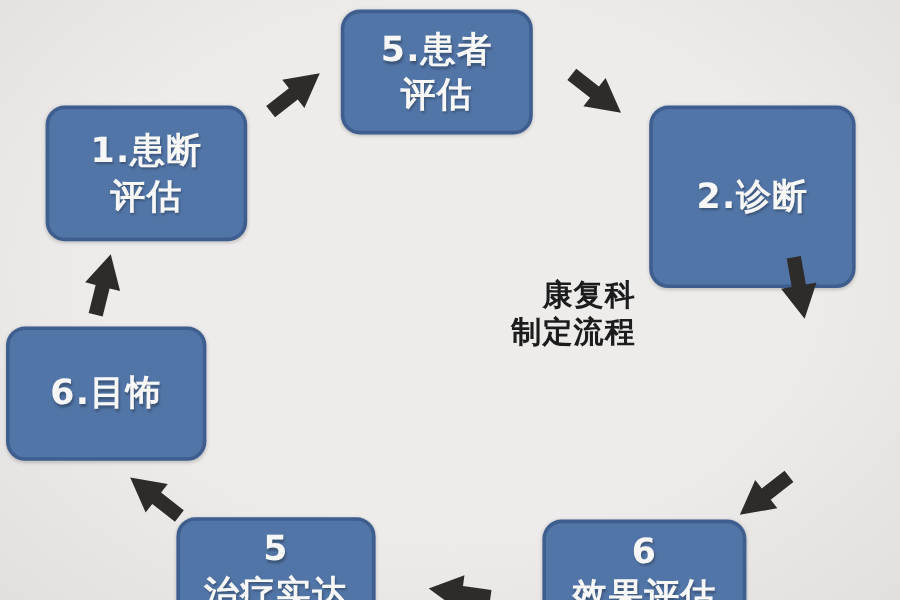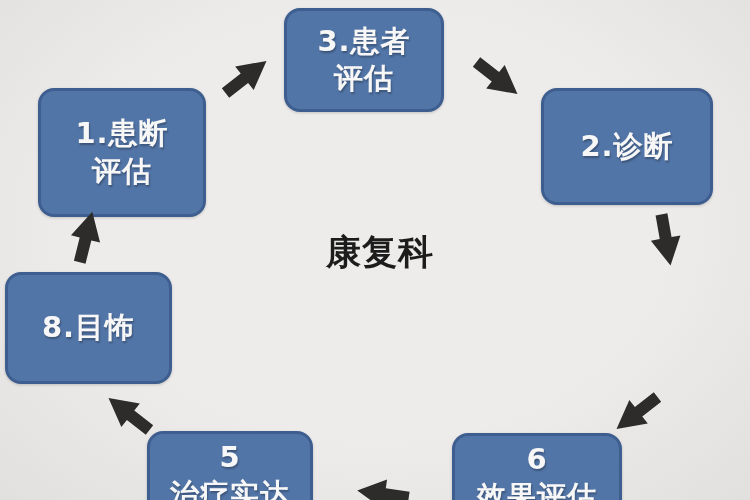--- a/index.html
+++ b/index.html
@@ -23,31 +23,31 @@
     color: #f7f7f7;
     font-weight: 800;
     font-size: 29px;
     line-height: 1.28;
     text-align: center;
     text-shadow: 1px 2px 2px rgba(0,0,0,0.28);
     letter-spacing: 1px;
   }
   .node span { display: block; white-space: nowrap; }
   #node-top          { left: 284px; top: 8px;   width: 160px; height: 104px; }
-  #node-top-left     { left: 38px;  top: 88px;  width: 168px; height: 129px; }
-  #node-top-right    { left: 541px; top: 88px;  width: 172px; height: 117px; }
+  #node-top-left     { left: 38px;  top: 88px;  width: 168px; height: 113px; }
+  #node-top-right    { left: 541px; top: 88px;  width: 172px; height: 152px; }
   #node-right        { left: 584px; top: 274px; width: 161px; height: 110px; }
   #node-left         { left: 5px;   top: 272px; width: 167px; height: 112px; }
   #node-bottom-left  { left: 147px; top: 431px; width: 166px; height: 95px; justify-content: flex-start; padding-top: 5px; }
   #node-bottom-right { left: 452px; top: 433px; width: 170px; height: 95px; justify-content: flex-start; padding-top: 5px; }
 
   .center-title {
     position: absolute; left: 230px; top: 231px; width: 300px;
-    text-align: center; color: #1c1c1c;
-    font-weight: 900; font-size: 35px; line-height: 1.22;
+    text-align: right; color: #1c1c1c;
+    font-weight: 900; font-size: 25px; line-height: 1.22;
     letter-spacing: 1px;
   }
   .center-title span { display: block; }
 
   .arrow { position: absolute; width: 56px; height: 34px; }
   .arrow svg { display: block; width: 100%; height: 100%; }
   .arrow path { fill: #2e2c2a; }
   #arrow-1 { left: 218px; top: 60px;  transform: rotate(-38deg); }
   #arrow-2 { left: 469px; top: 61px;  transform: rotate(38deg); }
   #arrow-3 { left: 638px; top: 223px; transform: rotate(80deg); }
@@ -55,50 +55,51 @@
   #arrow-5 { left: 355px; top: 477px; transform: rotate(188deg); }
   #arrow-6 { left: 101px; top: 397px; transform: rotate(-142deg); }
   #arrow-7 { left: 58px;  top: 220px; transform: rotate(-76deg); }
 </style>
 </head>
 <body>
 
 <div id="stage">
 
   <div class="node" id="node-top">
-    <span>3.患者</span>
+    <span>5.患者</span>
     <span>评估</span>
   </div>
 
   <div class="node" id="node-top-left">
     <span>1.患断</span>
     <span>评估</span>
   </div>
 
   <div class="node" id="node-top-right">
     <span>2.诊断</span>
   </div>
 
 
   <div class="node" id="node-left">
-    <span>8.目怖</span>
+    <span>6.目怖</span>
   </div>
 
   <div class="node" id="node-bottom-left">
     <span>5</span>
     <span>治疗实达</span>
   </div>
 
   <div class="node" id="node-bottom-right">
     <span>6</span>
     <span>效果评估</span>
   </div>
 
   <div class="center-title">
     <span>康复科</span>
+    <span>制定流程</span>
   </div>
 
   <div class="arrow" id="arrow-1">
     <svg viewBox="0 0 56 34">
         <path d="M2,11 L26,11 L26,2 L54,17 L26,32 L26,23 L2,23 Z"></path>
       </svg>
   </div>
   <div class="arrow" id="arrow-2">
     <svg viewBox="0 0 56 34">
         <path d="M2,11 L26,11 L26,2 L54,17 L26,32 L26,23 L2,23 Z"></path>

